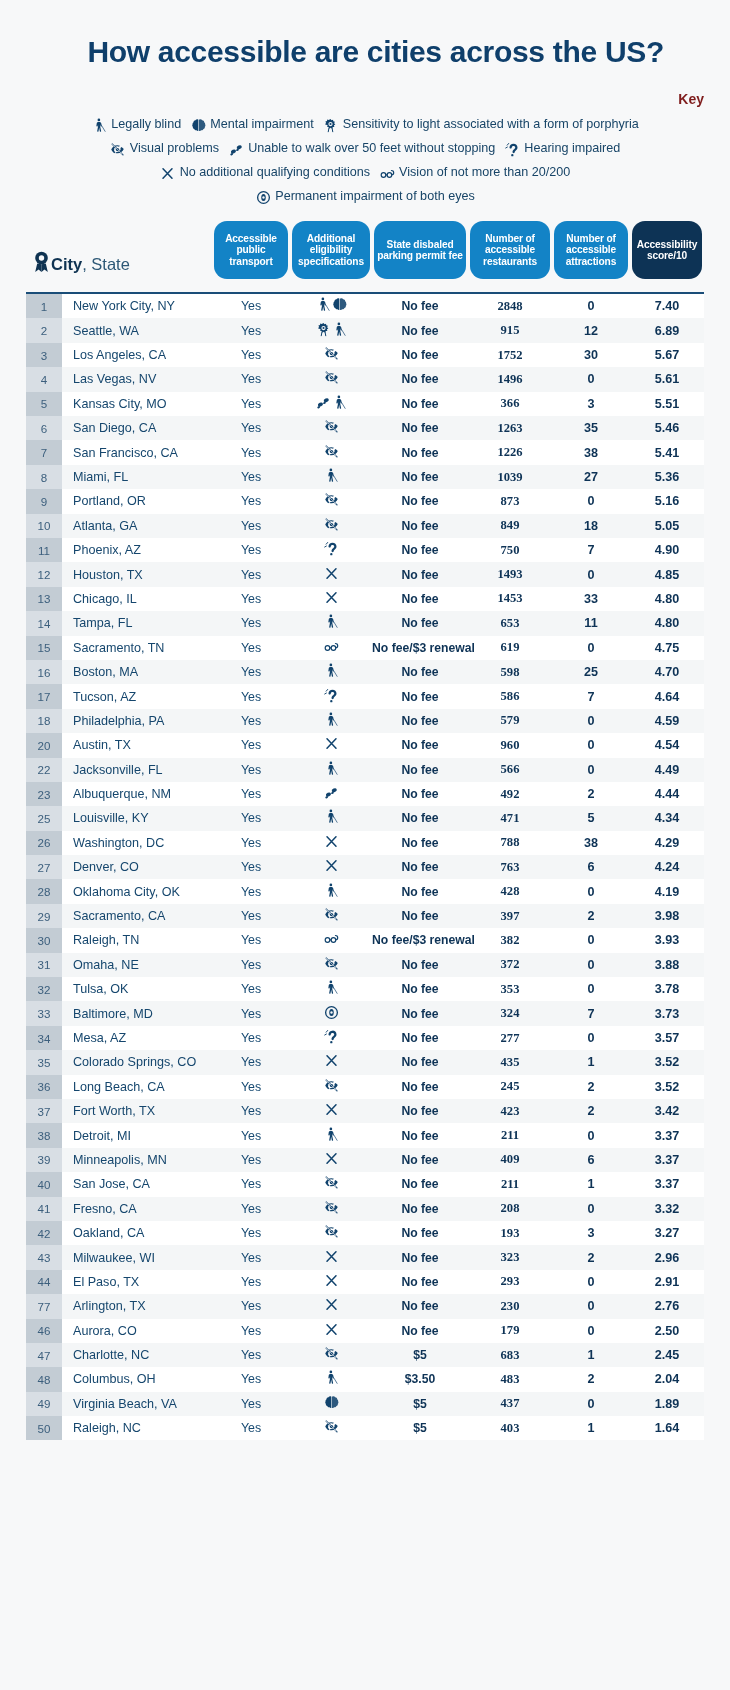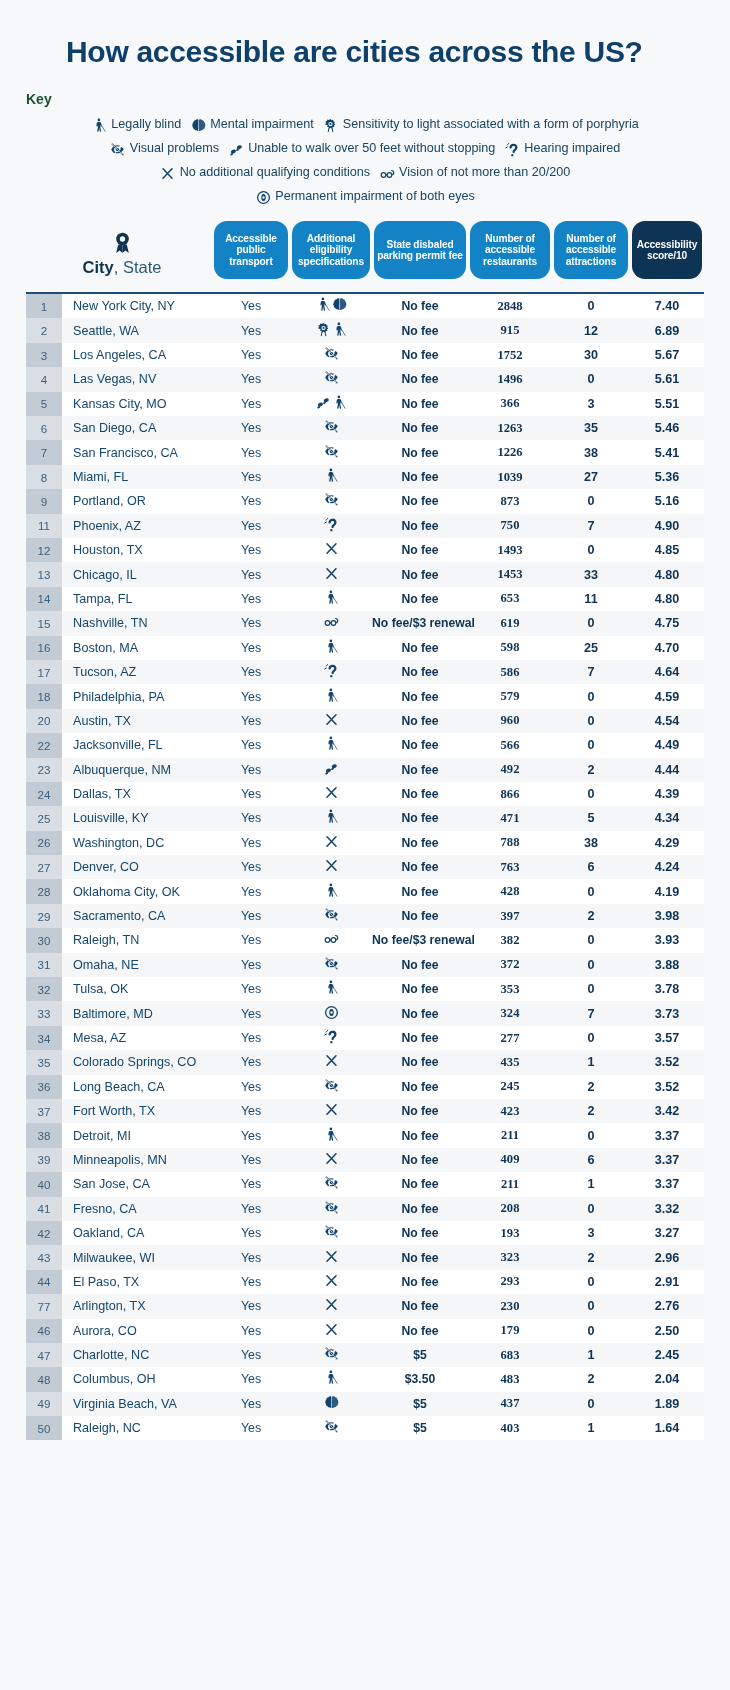--- a/index.html
+++ b/index.html
@@ -7,37 +7,37 @@
     width:730px;
     background:#f7f8f9;
     font-family:"Liberation Sans","DejaVu Sans",sans-serif;
     color:#123a5e;
     -webkit-font-smoothing:antialiased;
   }
   .page{width:730px;box-sizing:border-box;padding:0 26px 18px 26px;background:#f7f8f9;}
 
   
   .title{
-    text-align:left;
+    text-align:right;
     font-size:30px;
     line-height:1.17;
     font-weight:bold;
     color:#0f3f6b;
     letter-spacing:-0.3px;
     padding:34px 40px 0 40px;
     margin:0;
   }
 
   
   .key-wrap{margin-top:22px;}
   .key-title{
-    text-align:left;
+    text-align:right;
     font-size:14px;
     font-weight:bold;
-    color:#14532d;
+    color:#7f1d1d;
     margin-bottom:10px;
   }
   .key-line{
     display:flex;
     justify-content:center;
     align-items:center;
     flex-wrap:nowrap;
     gap:9px;
     margin:0 0 8px 0;
     font-size:12.6px;
@@ -51,21 +51,21 @@
   
   table{border-collapse:collapse;width:100%;margin-top:16px;table-layout:fixed;}
 
   thead th{padding:0;vertical-align:bottom;font-weight:normal;}
   .hdr-city{
     text-align:left;
     padding-bottom:14px;
     padding-left:6px;
     white-space:nowrap;
   }
-  .hdr-city-inner{display:flex;align-items:center;flex-direction:column;}
+  .hdr-city-inner{display:flex;align-items:center;}
   .hdr-city-txt{font-size:16.5px;color:#12405f;}
   .hdr-city-txt b{font-weight:bold;color:#0f3352;}
   .hdr-city-txt span{font-weight:normal;color:#2d5876;}
 
   .badge{
     display:block;
     margin:0 auto;
     background:#1383c6;
     color:#ffffff;
     border-radius:13px;
@@ -483,20 +483,40 @@
                   <path d="M2 1.8 19.4 19.2" stroke="#f7f8f9" stroke-width="1.1" stroke-linecap="round"></path>
                 </svg>
               </span>
             </span></td>
           <td class="fee">No fee</td>
           <td class="rest">873</td>
           <td class="attr">0</td>
           <td class="score">5.16</td>
         </tr>
         <tr>
+          <td class="rank">10</td>
+          <td class="city">Atlanta, GA</td>
+          <td class="transport">Yes</td>
+          <td class="elig"><span class="glyphs">
+              <span style="display: inline-flex;">
+                <svg width="15" height="15" viewBox="0 0 24 24" aria-hidden="true">
+                  <path d="M12 5.2c-4.6 0-8.4 2.9-10 6.9 1 2.5 2.8 4.5 5 5.7l1.7-1.6A5.1 5.1 0 0 1 12 6.9a5 5 0 0 1 2.3.6l1.6-1.6A11 11 0 0 0 12 5.2z" fill="#11436d"></path>
+                  <path d="M18.4 7.9 16.8 9.5a5.1 5.1 0 0 1-6.3 6.3l-1.8 1.8c1 .3 2.1.5 3.3.5 4.6 0 8.4-2.9 10-6.9a11.6 11.6 0 0 0-3.6-3.3z" fill="#11436d"></path>
+                  <circle cx="12" cy="12.1" r="2.7" fill="#11436d"></circle>
+                  <path d="M3.4 3.2 20.8 20.6" stroke="#11436d" stroke-width="2.1" stroke-linecap="round"></path>
+                  <path d="M2 1.8 19.4 19.2" stroke="#f7f8f9" stroke-width="1.1" stroke-linecap="round"></path>
+                </svg>
+              </span>
+            </span></td>
+          <td class="fee">No fee</td>
+          <td class="rest">849</td>
+          <td class="attr">18</td>
+          <td class="score">5.05</td>
+        </tr>
+        <tr>
           <td class="rank">11</td>
           <td class="city">Phoenix, AZ</td>
           <td class="transport">Yes</td>
           <td class="elig"><span class="glyphs">
               <span style="display: inline-flex;">
                 <svg width="15" height="15" viewBox="0 0 24 24" aria-hidden="true">
                   <path d="M13.6 2.6c-3.6 0-6.4 2.6-6.4 6 0 1 .8 1.8 1.8 1.8S10.8 9.6 10.8 8.6c0-1.4 1.2-2.4 2.8-2.4s2.8 1.1 2.8 2.5c0 1-.5 1.7-1.8 2.7-1.7 1.3-2.6 2.6-2.6 4.6 0 1 .8 1.8 1.8 1.8s1.8-.8 1.8-1.8c0-.8.3-1.2 1.3-2 1.9-1.5 3.1-3 3.1-5.3 0-3.4-2.8-6.1-6.4-6.1z" fill="#11436d"></path>
                   <path d="M11.7 19.1a1.9 1.9 0 1 0 0 3.8 1.9 1.9 0 0 0 0-3.8z" fill="#11436d"></path>
                   <path d="M5.9 2.3 3.5 5.1M3.8 8.1 1.1 9.6" stroke="#11436d" stroke-width="1.5" stroke-linecap="round"></path>
                 </svg>
@@ -552,21 +572,21 @@
                 </svg>
               </span>
             </span></td>
           <td class="fee">No fee</td>
           <td class="rest">653</td>
           <td class="attr">11</td>
           <td class="score">4.80</td>
         </tr>
         <tr>
           <td class="rank">15</td>
-          <td class="city">Nashville, TN</td>
+          <td class="city">Sacramento, TN</td>
           <td class="transport">Yes</td>
           <td class="elig"><span class="glyphs">
               <span style="display: inline-flex;">
                 <svg width="15" height="15" viewBox="0 0 24 24" aria-hidden="true">
                   <circle cx="5.6" cy="14.4" r="3.7" fill="none" stroke="#11436d" stroke-width="1.9"></circle>
                   <circle cx="15.1" cy="14.4" r="3.7" fill="none" stroke="#11436d" stroke-width="1.9"></circle>
                   <path d="M9.3 14.2h2.1" stroke="#11436d" stroke-width="1.9" stroke-linecap="round"></path>
                   <path d="M18.8 14c1.9 0 3.1-1.2 3.1-3.3 0-2.4-1.6-3.5-3.6-3.5" fill="none" stroke="#11436d" stroke-width="1.9" stroke-linecap="round"></path>
                 </svg>
               </span>
@@ -677,36 +697,20 @@
                   <ellipse cx="13.6" cy="12.7" rx="2.3" ry="1.6" transform="rotate(-22 13.6 12.7)" fill="#11436d"></ellipse>
                 </svg>
               </span>
             </span></td>
           <td class="fee">No fee</td>
           <td class="rest">492</td>
           <td class="attr">2</td>
           <td class="score">4.44</td>
         </tr>
         <tr>
-          <td class="rank">24</td>
-          <td class="city">Dallas, TX</td>
-          <td class="transport">Yes</td>
-          <td class="elig"><span class="glyphs">
-              <span style="display: inline-flex;">
-                <svg width="15" height="15" viewBox="0 0 24 24" aria-hidden="true">
-                  <path d="M4.8 4.4 19.2 19.6M19.2 4.4 4.8 19.6" stroke="#11436d" stroke-width="2.4" stroke-linecap="round"></path>
-                </svg>
-              </span>
-            </span></td>
-          <td class="fee">No fee</td>
-          <td class="rest">866</td>
-          <td class="attr">0</td>
-          <td class="score">4.39</td>
-        </tr>
-        <tr>
           <td class="rank">25</td>
           <td class="city">Louisville, KY</td>
           <td class="transport">Yes</td>
           <td class="elig"><span class="glyphs">
               <span style="display: inline-flex;">
                 <svg width="15" height="15" viewBox="0 0 24 24" aria-hidden="true">
                   <circle cx="11" cy="3" r="2.1" fill="#11436d"></circle>
                   <path d="M10 6.2c-1.3 0-2.2.9-2.4 2.1L7 12.3c-.1.7.3 1.2 1 1.3.6.1 1.1-.3 1.2-.9l.5-2.4v3l-1.4 7.3c-.1.7.3 1.2.9 1.3.6.1 1.1-.3 1.2-.9l1.1-5.6 1 5.6c.1.6.6 1 1.2.9.6-.1 1-.6.9-1.3L13 13.3V9.9l.7 2.8c.2.6.7 1 1.3.8.6-.2.9-.7.7-1.3l-1-3.7c-.3-1.4-1.4-2.3-2.7-2.3z" fill="#11436d"></path>
                   <path d="M15.6 12.5 21 21.4" stroke="#11436d" stroke-width="1.1" fill="none" stroke-linecap="round"></path>
                 </svg>

